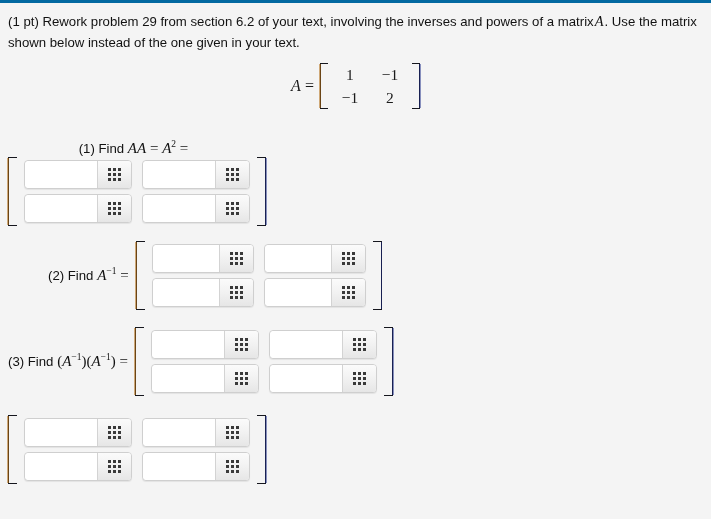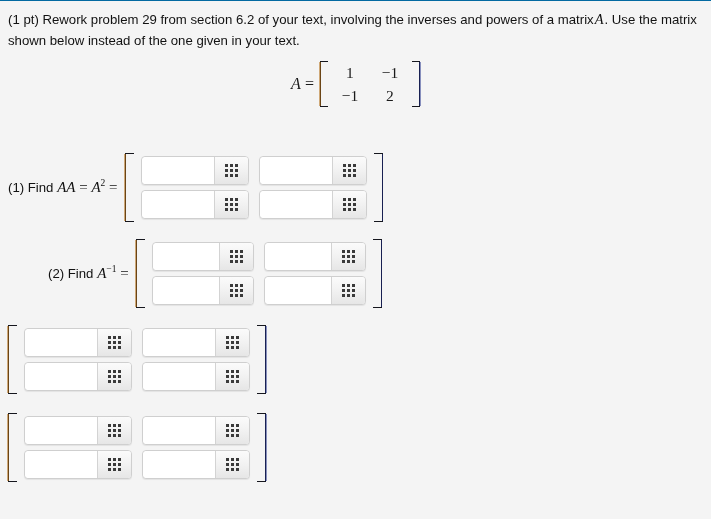--- a/index.html
+++ b/index.html
@@ -11,21 +11,21 @@
     height: 519px;
     background: #f4f4f4;
     font-family: "Liberation Sans", sans-serif;
     color: #1a1a1a;
     overflow: hidden;
     position: relative;
   }
   #page {
     position: absolute;
     inset: 0;
-    border-top: 1px solid #0369a1;
+    border-top: 3px solid #0369a1;
     box-sizing: border-box;
   }
 
   
   .statement {
     position: absolute;
     left: 8px;
     top: 8px;
     width: 690px;
     font-size: 13.2px;
@@ -206,21 +206,21 @@
       <span class="grid">
         <span>1</span>
         <span>−1</span>
         <span>−1</span>
         <span>2</span>
       </span>
       <span class="brk r"></span>
     </span>
   </div>
 
-  <div class="qrow" style="left:8px; top:152px;">
+  <div class="qrow" style="left:8px; top:137px;flex-direction:column;">
     <span class="qlabel"><span>(1)</span>
       <span>Find</span>
       <span class="ms"><i>AA</i>
         <span>=</span>
         <i>A</i><sup>2</sup>
         <span>=</span></span></span>
 
     <span class="ansmat">
       <span class="brk l"></span>
       <span class="ansgrid">
@@ -365,20 +365,24 @@
                 <span></span>
               </span>
           </button>
         </span>
       </span>
       <span class="brk r"></span>
     </span>
   </div>
 
   <div class="qrow" style="left:8px; top:324px;">
+    <span class="qlabel"><span>(3)</span>
+      <span>Find</span>
+      <span class="ms"><span>(</span><i>A</i><sup>−1</sup><span>)(</span><i>A</i><sup>−1</sup><span>)</span>
+        <span>=</span></span></span>
 
     <span class="ansmat">
       <span class="brk l"></span>
       <span class="ansgrid">
         <span class="ansfield w1">
           <input type="text" placeholder="" style="">
           <button class="kpbtn" title="Open math keypad">
             <span class="kpicon">
                 <span></span>
                 <span></span>

